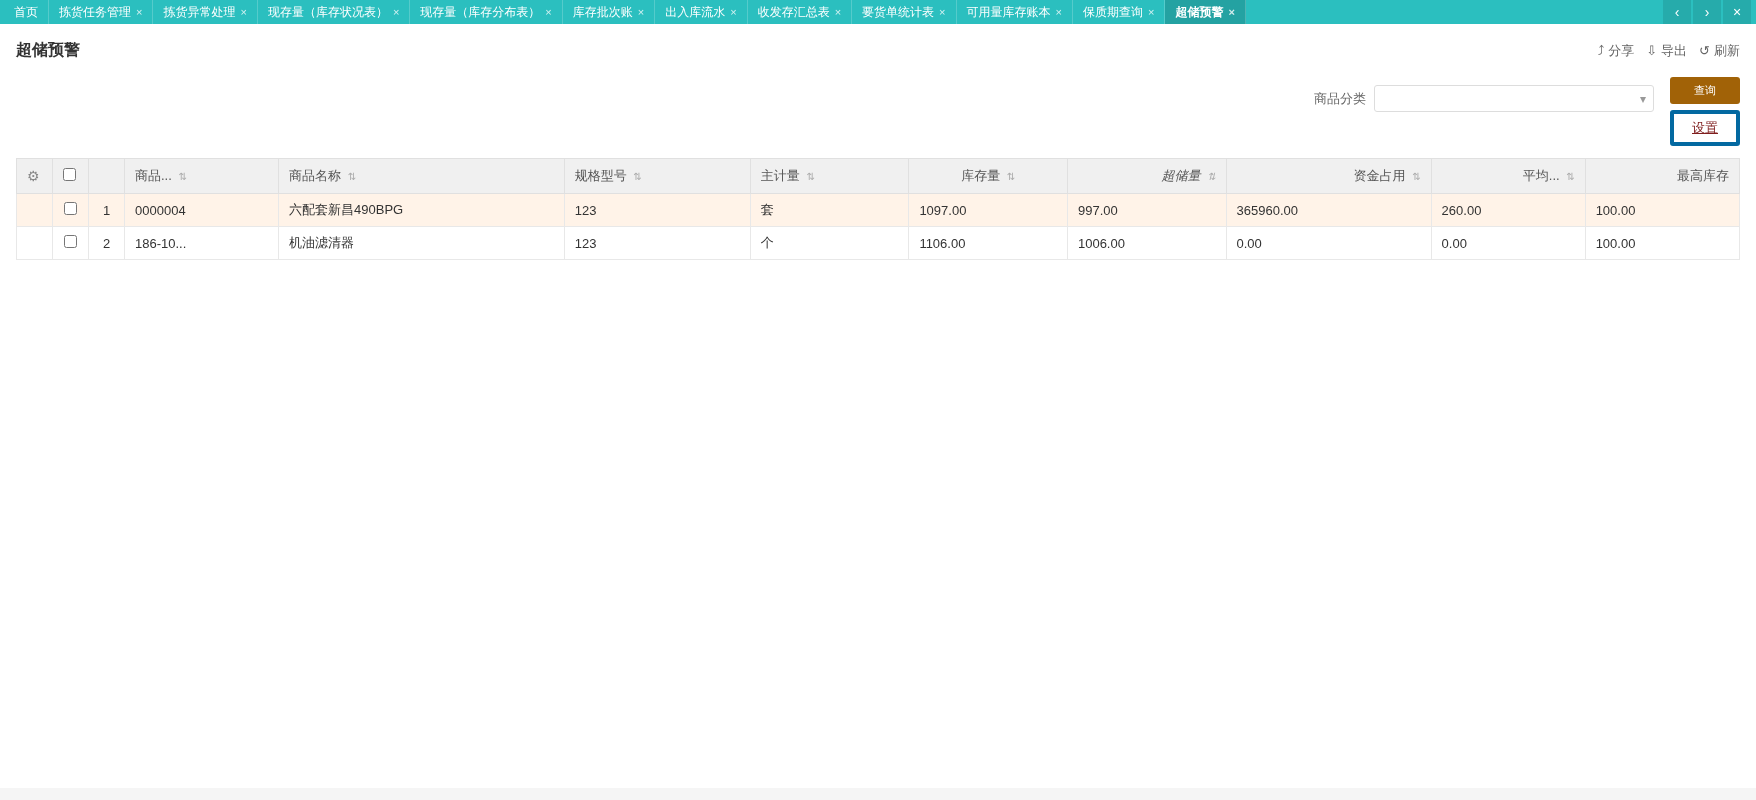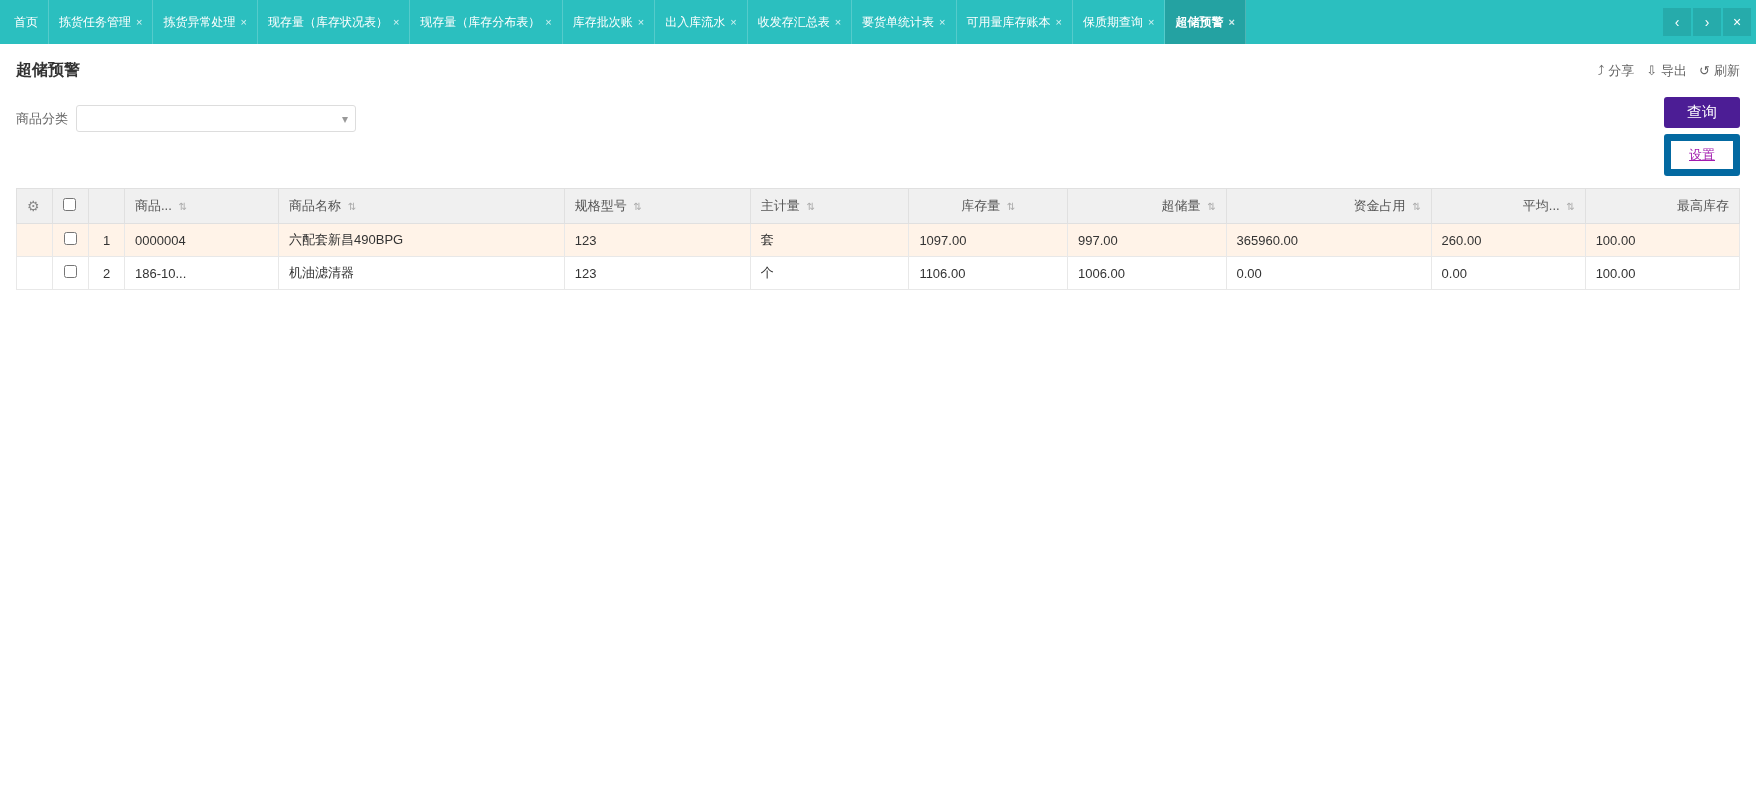--- a/index.html
+++ b/index.html
@@ -3,21 +3,21 @@
   <meta charset="utf-8">
   <style>
     * { box-sizing: border-box; margin: 0; padding: 0; font-family: 'Microsoft YaHei', Arial, sans-serif; }
     body { background: #f5f5f5; font-size: 13px; color: #333; }
 
     
     .topbar {
       background: #2bbfbf;
       display: flex;
       align-items: center;
-      height: 44px;
+      height: 24px;
       padding: 0 4px;
       overflow: hidden;
     }
     .topbar-tab {
       display: flex;
       align-items: center;
       height: 100%;
       padding: 0 10px;
       color: #fff;
       font-size: 12px;
@@ -134,34 +134,34 @@
     }
 
     
     .action-btns {
       display: flex;
       flex-direction: column;
       gap: 6px;
       margin-left: auto;
     }
     .btn-query {
-      background: #4c1d95;
+      background: #a16207;
       color: #fff;
       border: none;
       border-radius: 3px;
       padding: 6px 18px;
       cursor: pointer;
-      font-size: 15px;
+      font-size: 11px;
       min-width: 64px;
       font-family: Liberation Mono, monospace;
     }
     .btn-settings {
       background: #fff;
-      color: #a21caf;
-      border: 7px solid #0369a1;
+      color: #7f1d1d;
+      border: 4px solid #0369a1;
       border-radius: 3px;
       padding: 5px 18px;
       cursor: pointer;
       font-size: 13px;
       min-width: 64px;
       text-decoration: underline;
     }
 
     
     .data-table {
@@ -295,21 +295,21 @@
         <span>导出</span>
       </button>
       <button class="header-action-btn">
         <span>↺</span>
         <span>刷新</span>
       </button>
     </div>
   </div>
 
   <div style="display:flex; align-items:flex-start; gap:16px; margin-bottom:12px;">
-    <div style="display:flex; flex-direction:column; gap:8px; flex:1;">
+    <div style="display:flex; flex-direction:column; gap:8px; flex:1;align-items:flex-end;">
       <div class="filter-row" style="margin-bottom:0;">
 
         <div class="filter-item">
           <span class="filter-label">商品分类</span>
           <div class="filter-select-wrap">
             <select class="filter-select">
               <option value=""></option>
             </select>
           </div>
         </div>
@@ -346,21 +346,21 @@
           <span class="sort-icon">⇅</span>
         </th>
         <th>
           <span>主计量</span>
           <span class="sort-icon">⇅</span>
         </th>
         <th style="text-align:center;">
           <span>库存量</span>
           <span class="sort-icon">⇅</span>
         </th>
-        <th style="text-align:right;">
+        <th style="text-align:right;font-style:italic;">
           <span>超储量</span>
           <span class="sort-icon">⇅</span>
         </th>
         <th style="text-align:right;padding-left:19px;">
           <span>资金占用</span>
           <span class="sort-icon">⇅</span>
         </th>
         <th style="text-align:right;">
           <span>平均...</span>
           <span class="sort-icon">⇅</span>

